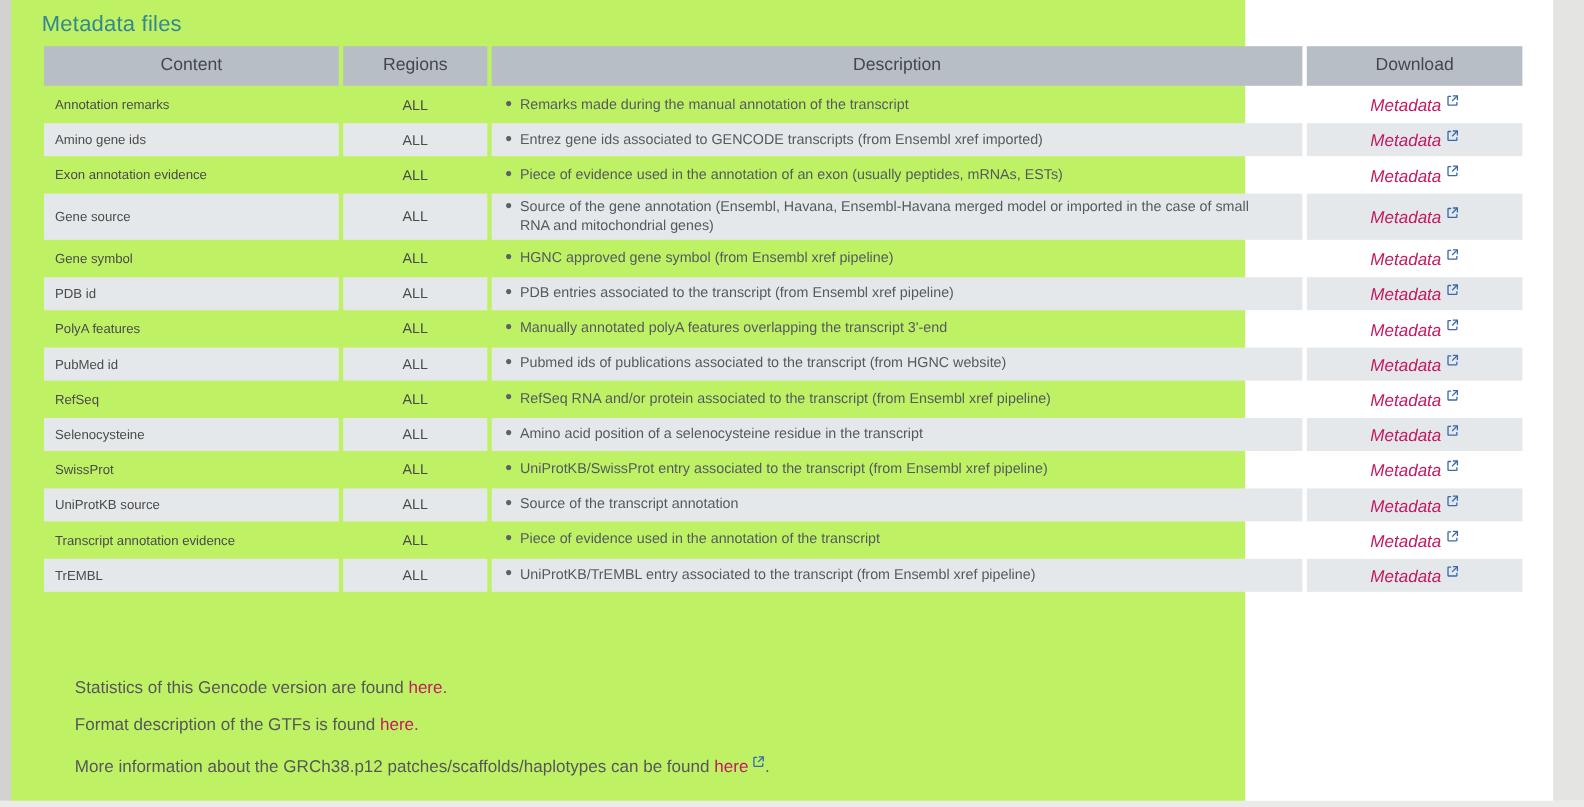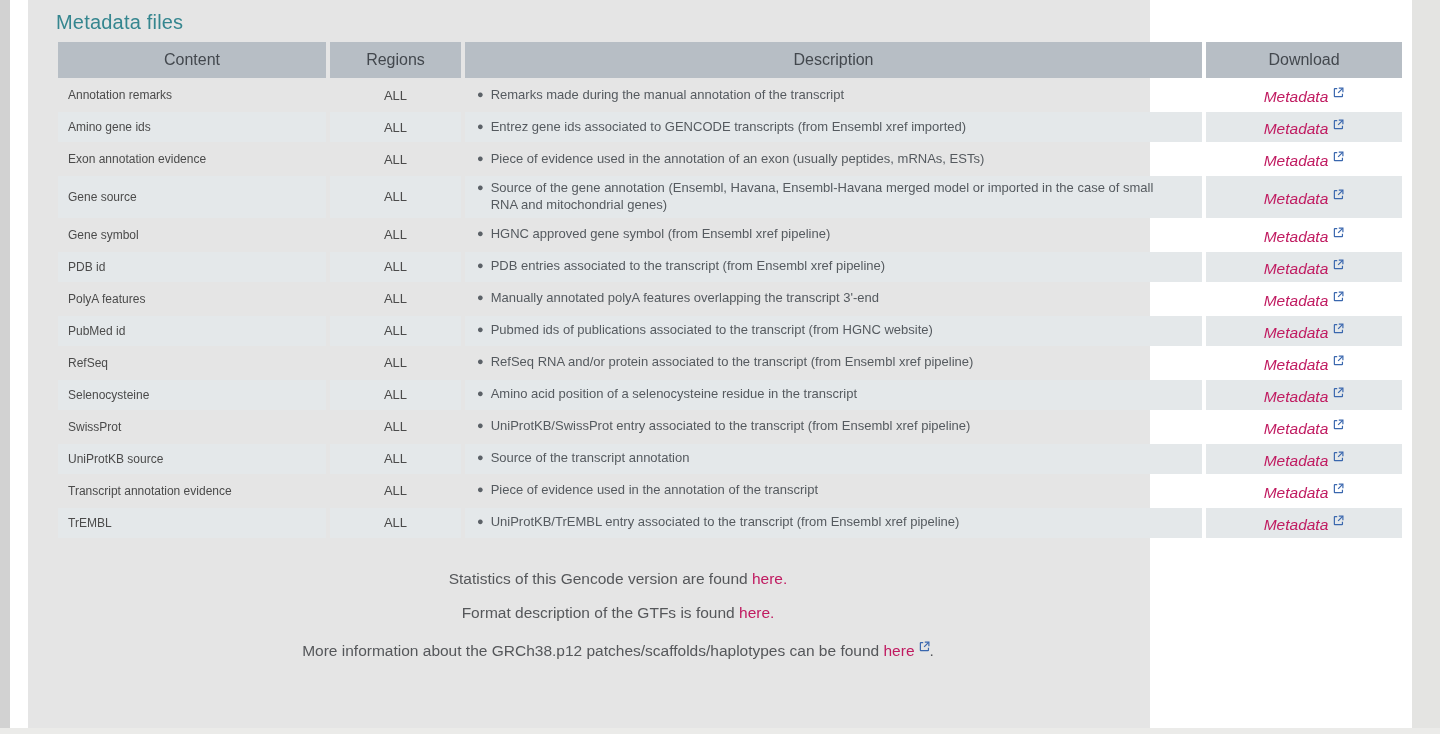--- a/index.html
+++ b/index.html
@@ -16,22 +16,22 @@
   }
   .strip-right {
     position: absolute; right: 0; top: 0; width: 28px; height: 728px;
     background: #e4e4e2;
   }
   .strip-bottom {
     position: absolute; left: 0; top: 728px; width: 100%; height: 6px;
     background: #ebebe9;
   }
   .content {
-    position: absolute; left: 28px; top: 0; width: 1122px; height: 728px;
-    background: #e5e5e5;
+    position: absolute; left: 10px; top: 0; width: 1122px; height: 728px;
+    background: #bef264;
   }
   .page-title {
     margin: 11px 0 0 28px;
     font-size: 20px;
     font-weight: 400;
     color: #35868f;
     letter-spacing: 0.2px;
   }
   table.meta-table {
     margin: 6px 0 0 26px;
@@ -91,21 +91,21 @@
   a.meta-link, a.here-link {
     color: #c01a60;
     text-decoration: none;
     cursor: pointer;
   }
   .ext-icon {
     display: inline-block;
     margin-left: 5px;
     vertical-align: 4px;
   }
-  .footer-notes { margin: 29px 0 0 58px; text-align: center; }
+  .footer-notes { margin: 76px 0 0 58px; }
   .footer-notes p {
     font-size: 15.5px;
     color: #55575a;
     margin-bottom: 14px;
     line-height: 20px;
   }
   .footer-notes .ext-icon { margin-left: 4px; }
 </style>
 </head>
 <body>

